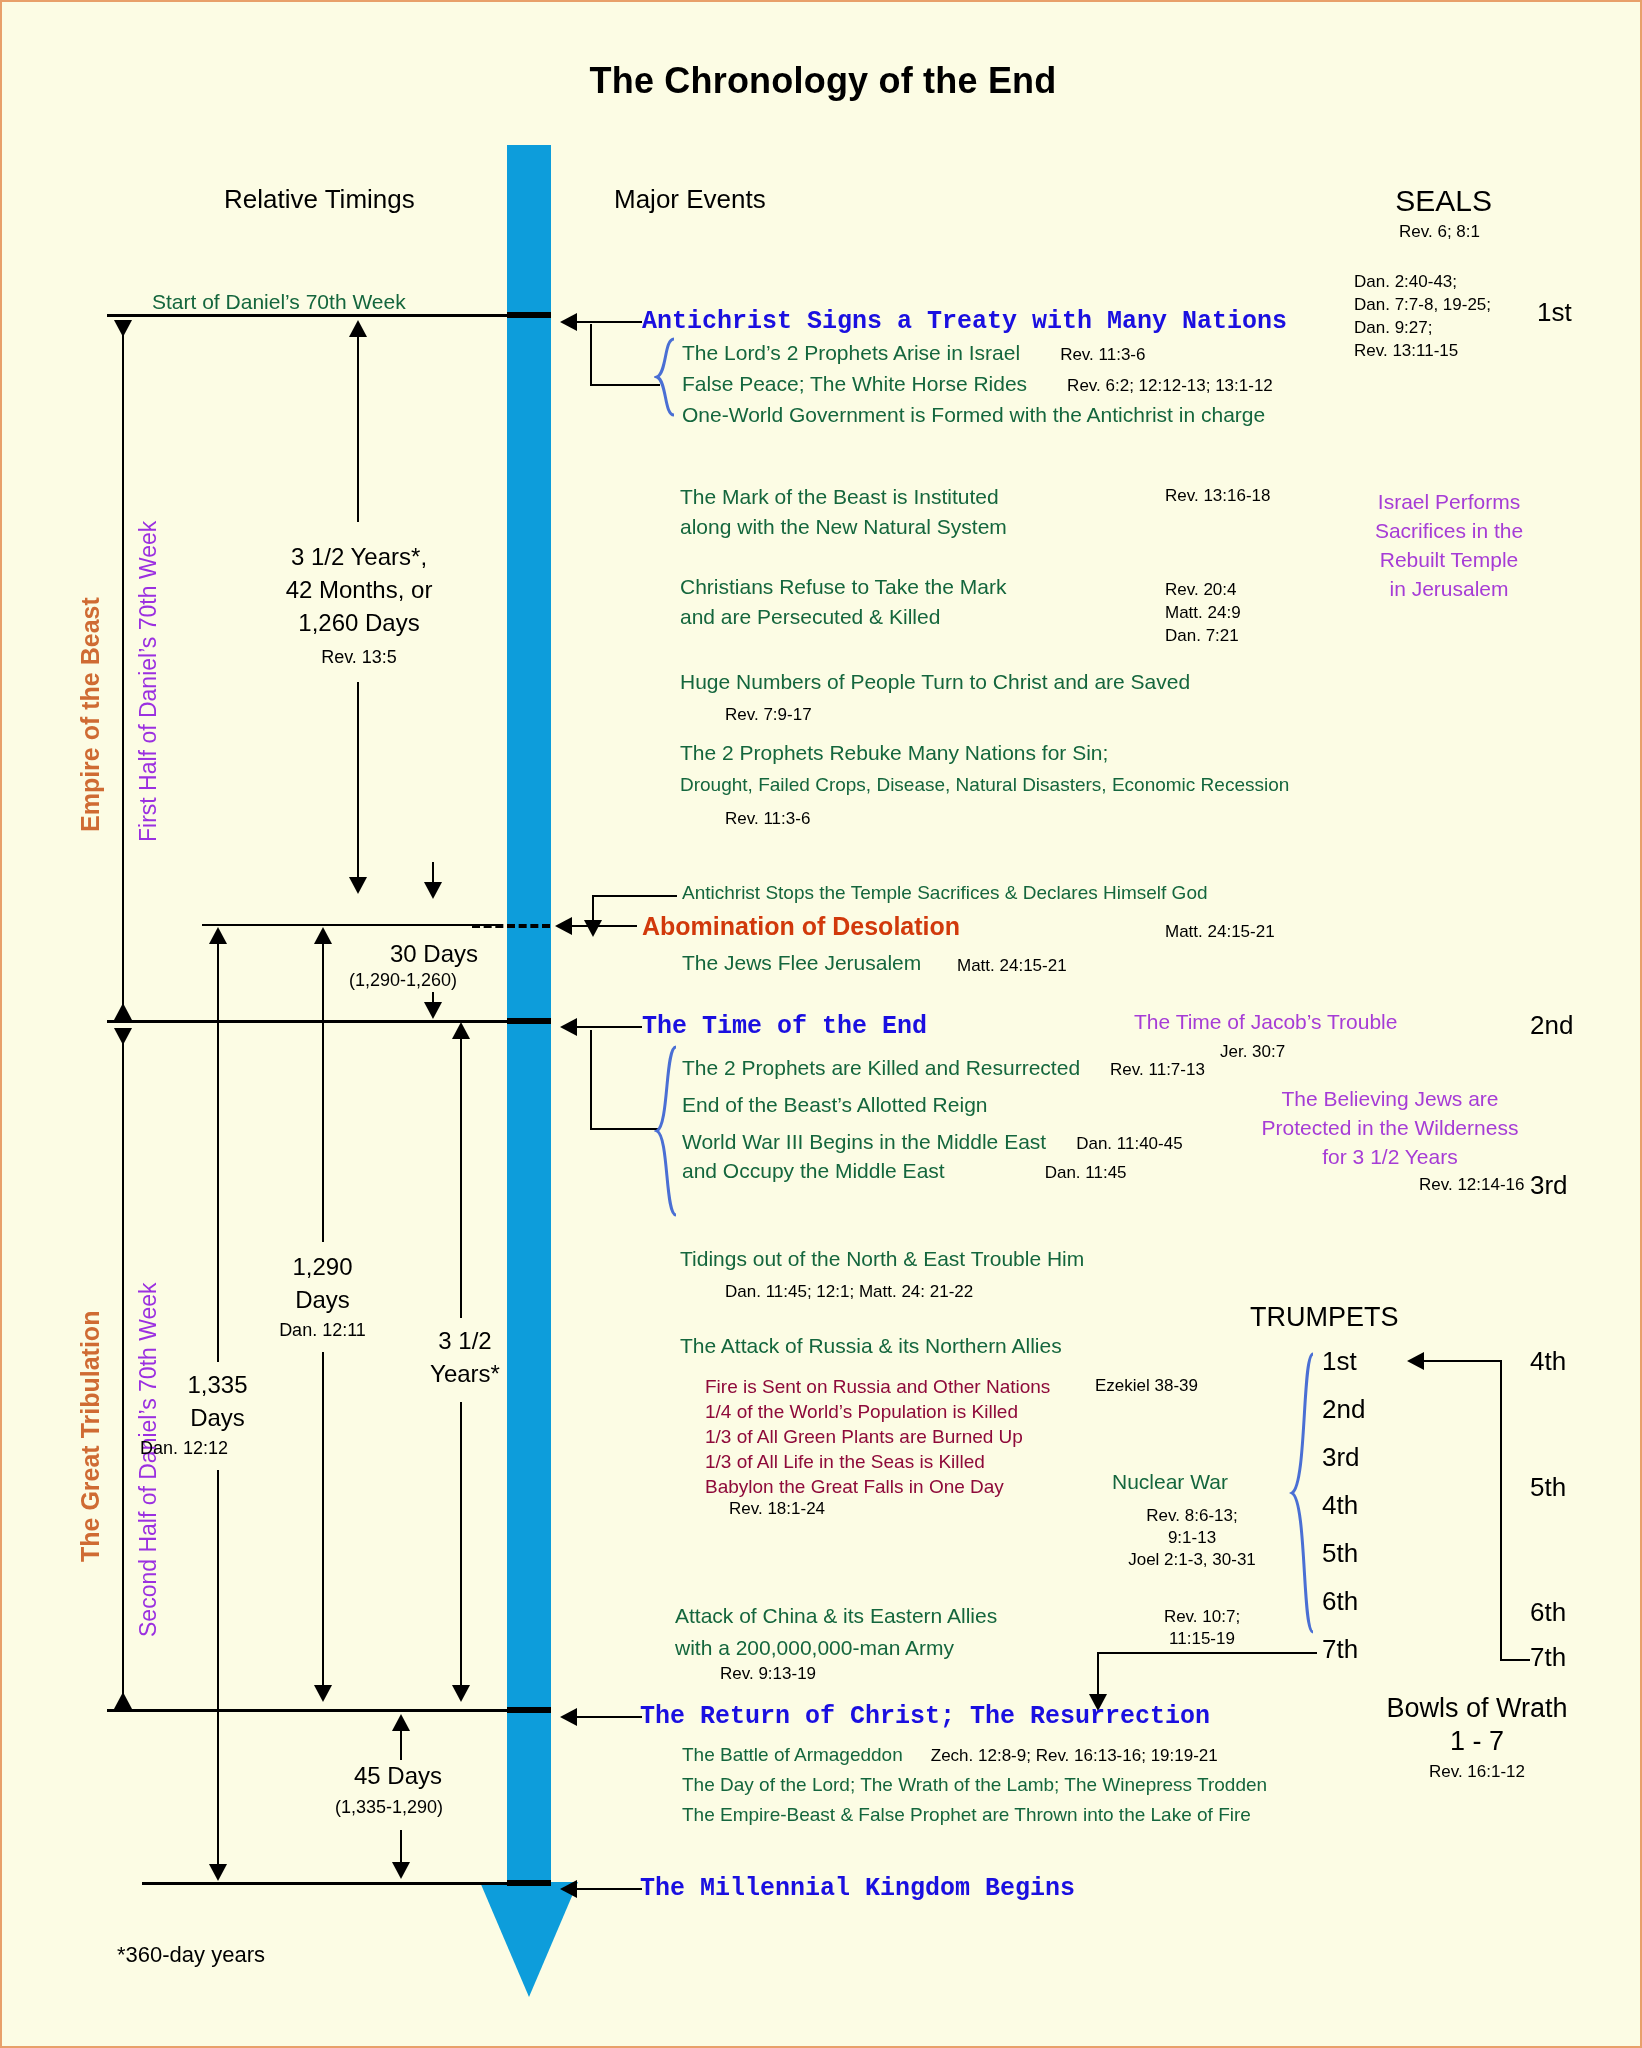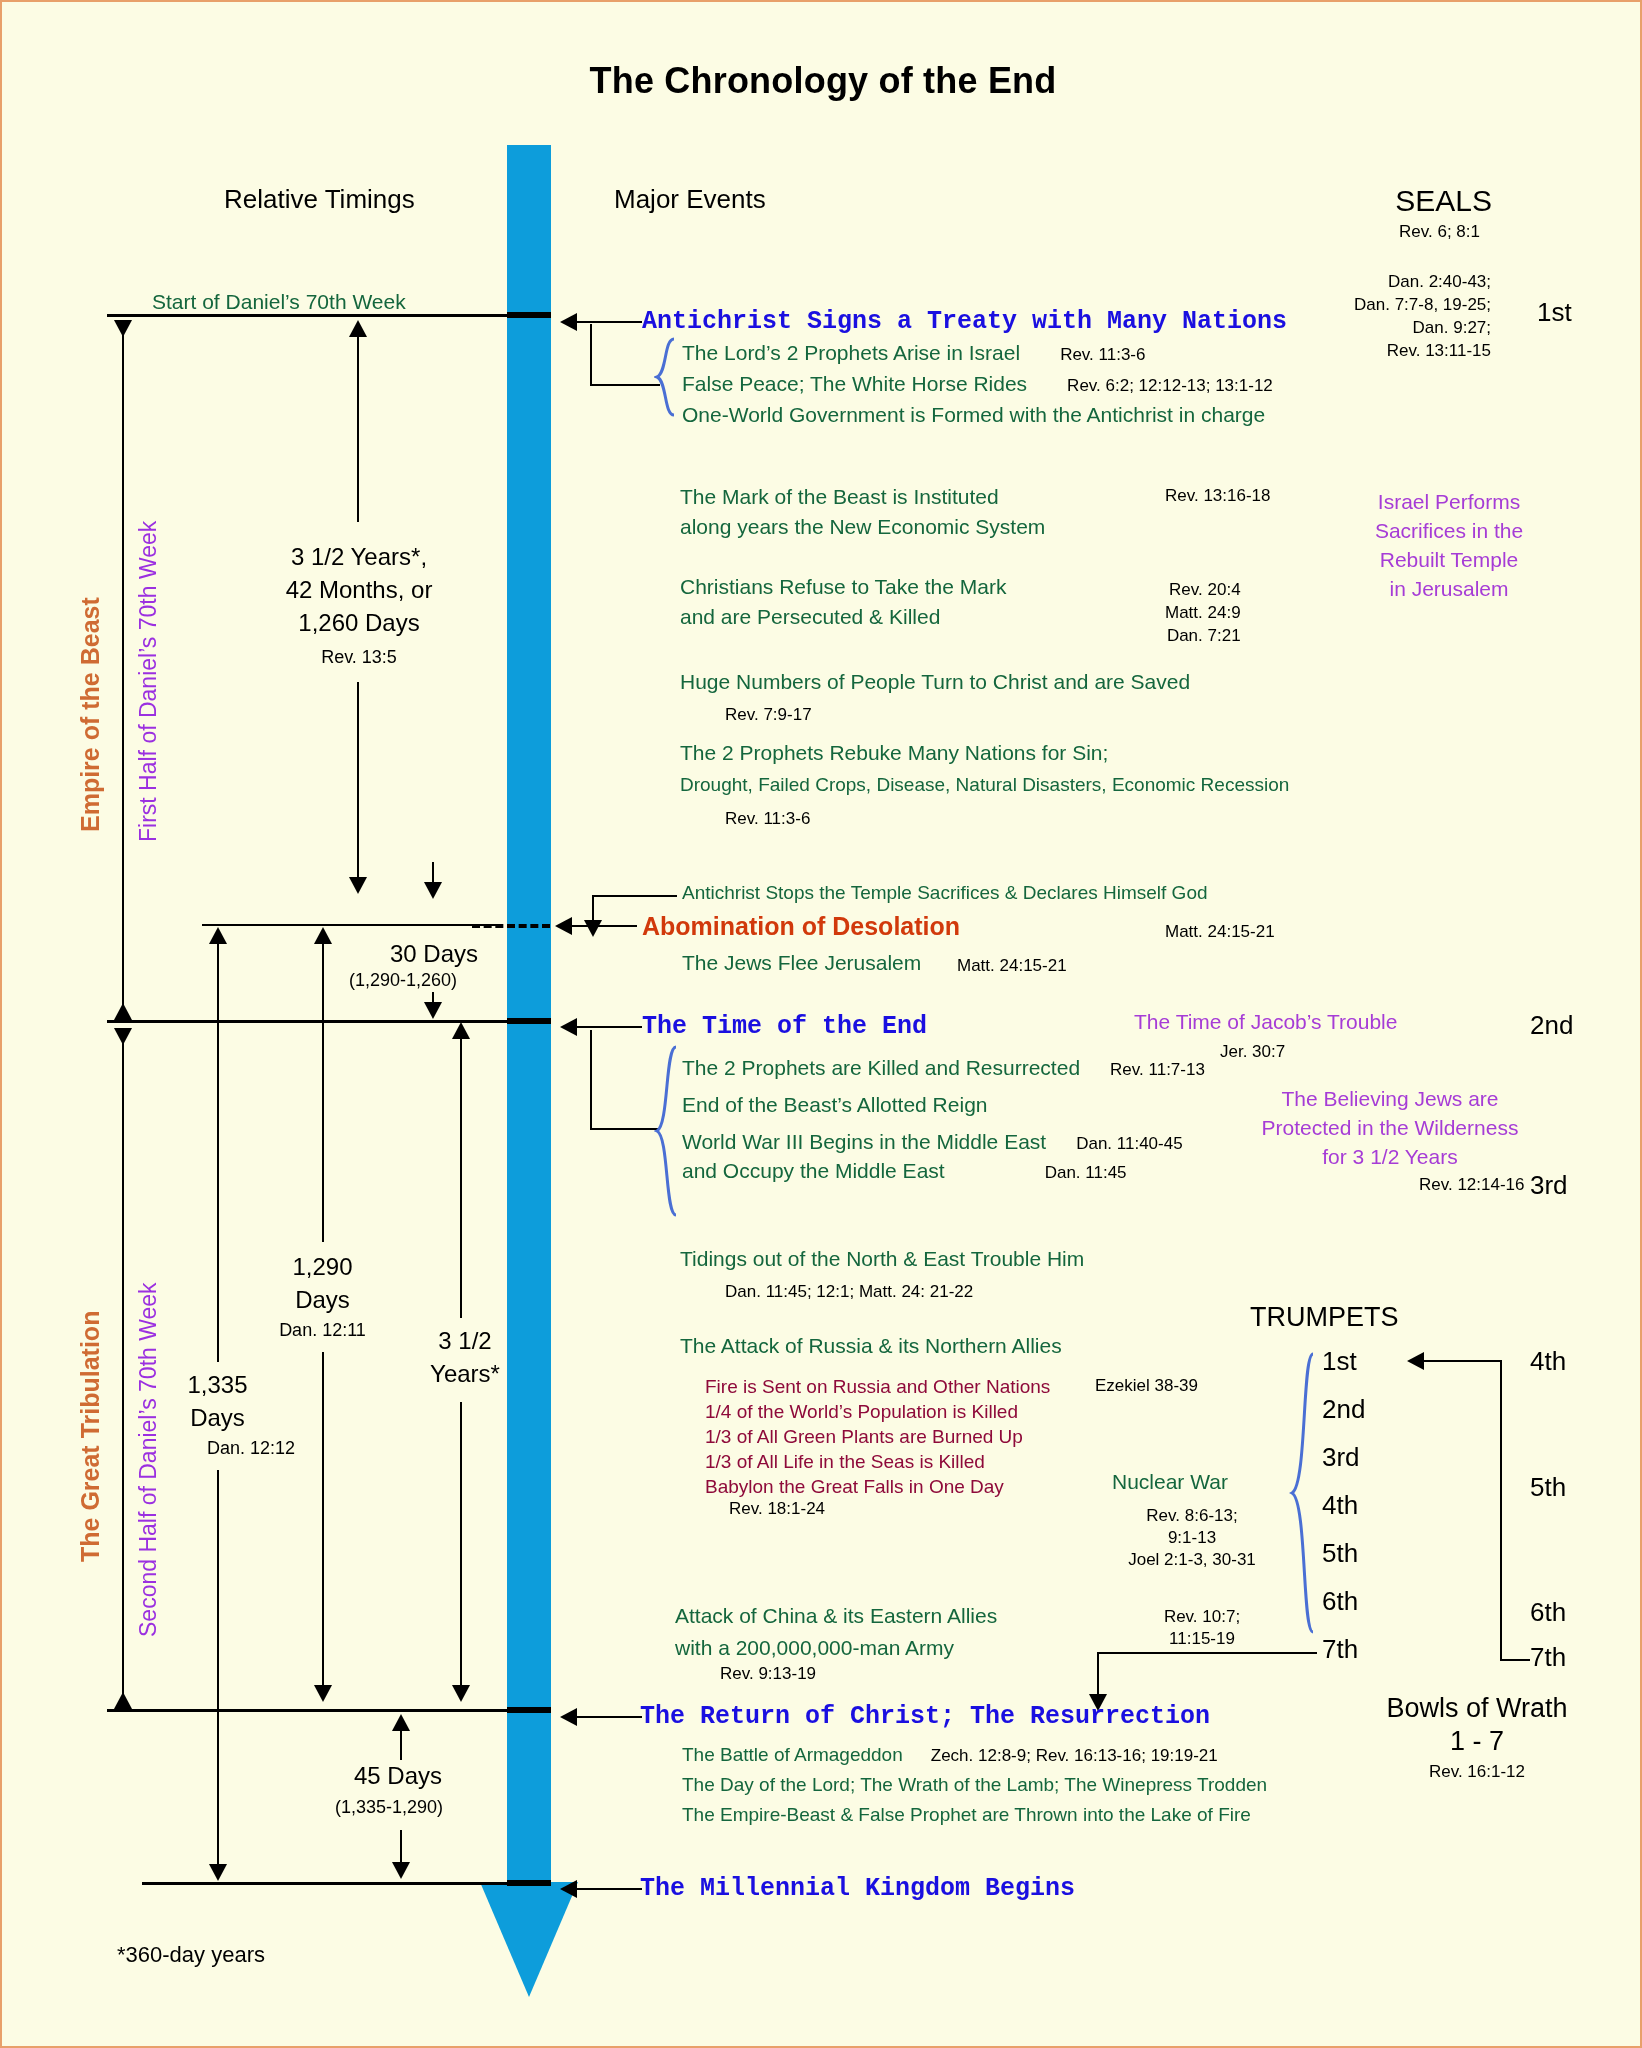--- a/index.html
+++ b/index.html
@@ -8,21 +8,21 @@
     position:relative;width:1642px;height:2048px;
     background:#fcfce4;
     border:2px solid #e8a06a;
     box-sizing:border-box;
     overflow:hidden;
   }
   .abs{position:absolute;}
   .nowrap{white-space:nowrap;}
 
   
-  .c-black{color:#000;text-align:right;}
+  .c-black{color:#000;}
   .c-blue{color:#1a0fe0;font-family:Liberation Mono, monospace;}
   .c-green{color:#14663d;}
   .c-red{color:#d1390b;}
   .c-purple{color:#a63cd6;}
   .c-maroon{color:#8e0a3a;}
   .c-orange{color:#cf6b33;}
   .c-violet{color:#9b30e0;}
 
   
   .t-title{font-size:36px;font-weight:bold;letter-spacing:.2px;}
@@ -106,21 +106,21 @@
   </div>
 
   <div class="abs" style="left:680px;top:336px;line-height:29px;">
     <div class="nowrap"><span class="t-evt c-green">The Lord’s 2 Prophets Arise in Israel</span><span class="t-ref c-black" style="margin-left:40px;">Rev. 11:3-6</span></div>
     <div class="nowrap"><span class="t-evt c-green">False Peace; The White Horse Rides</span><span class="t-ref c-black" style="margin-left:40px;">Rev. 6:2; 12:12-13; 13:1-12</span></div>
     <div class="nowrap"><span class="t-evt c-green">One-World Government is Formed with the Antichrist in charge</span></div>
   </div>
 
   <div class="abs t-evt c-green nowrap" style="left:678px;top:480px;line-height:30px;">
     <div>The Mark of the Beast is Instituted</div>
-    <div>along years the New Economic System</div>
+    <div>along with the New Natural System</div>
   </div>
   <div class="abs t-ref c-black nowrap" style="left:1163px;top:484px;">Rev. 13:16-18</div>
 
   <div class="abs t-evt c-purple" style="left:1332px;top:485px;width:230px;text-align:center;line-height:29px;">
     <div>Israel Performs</div>
     <div>Sacrifices in the</div>
     <div>Rebuilt Temple</div>
     <div>in Jerusalem</div>
   </div>
 

